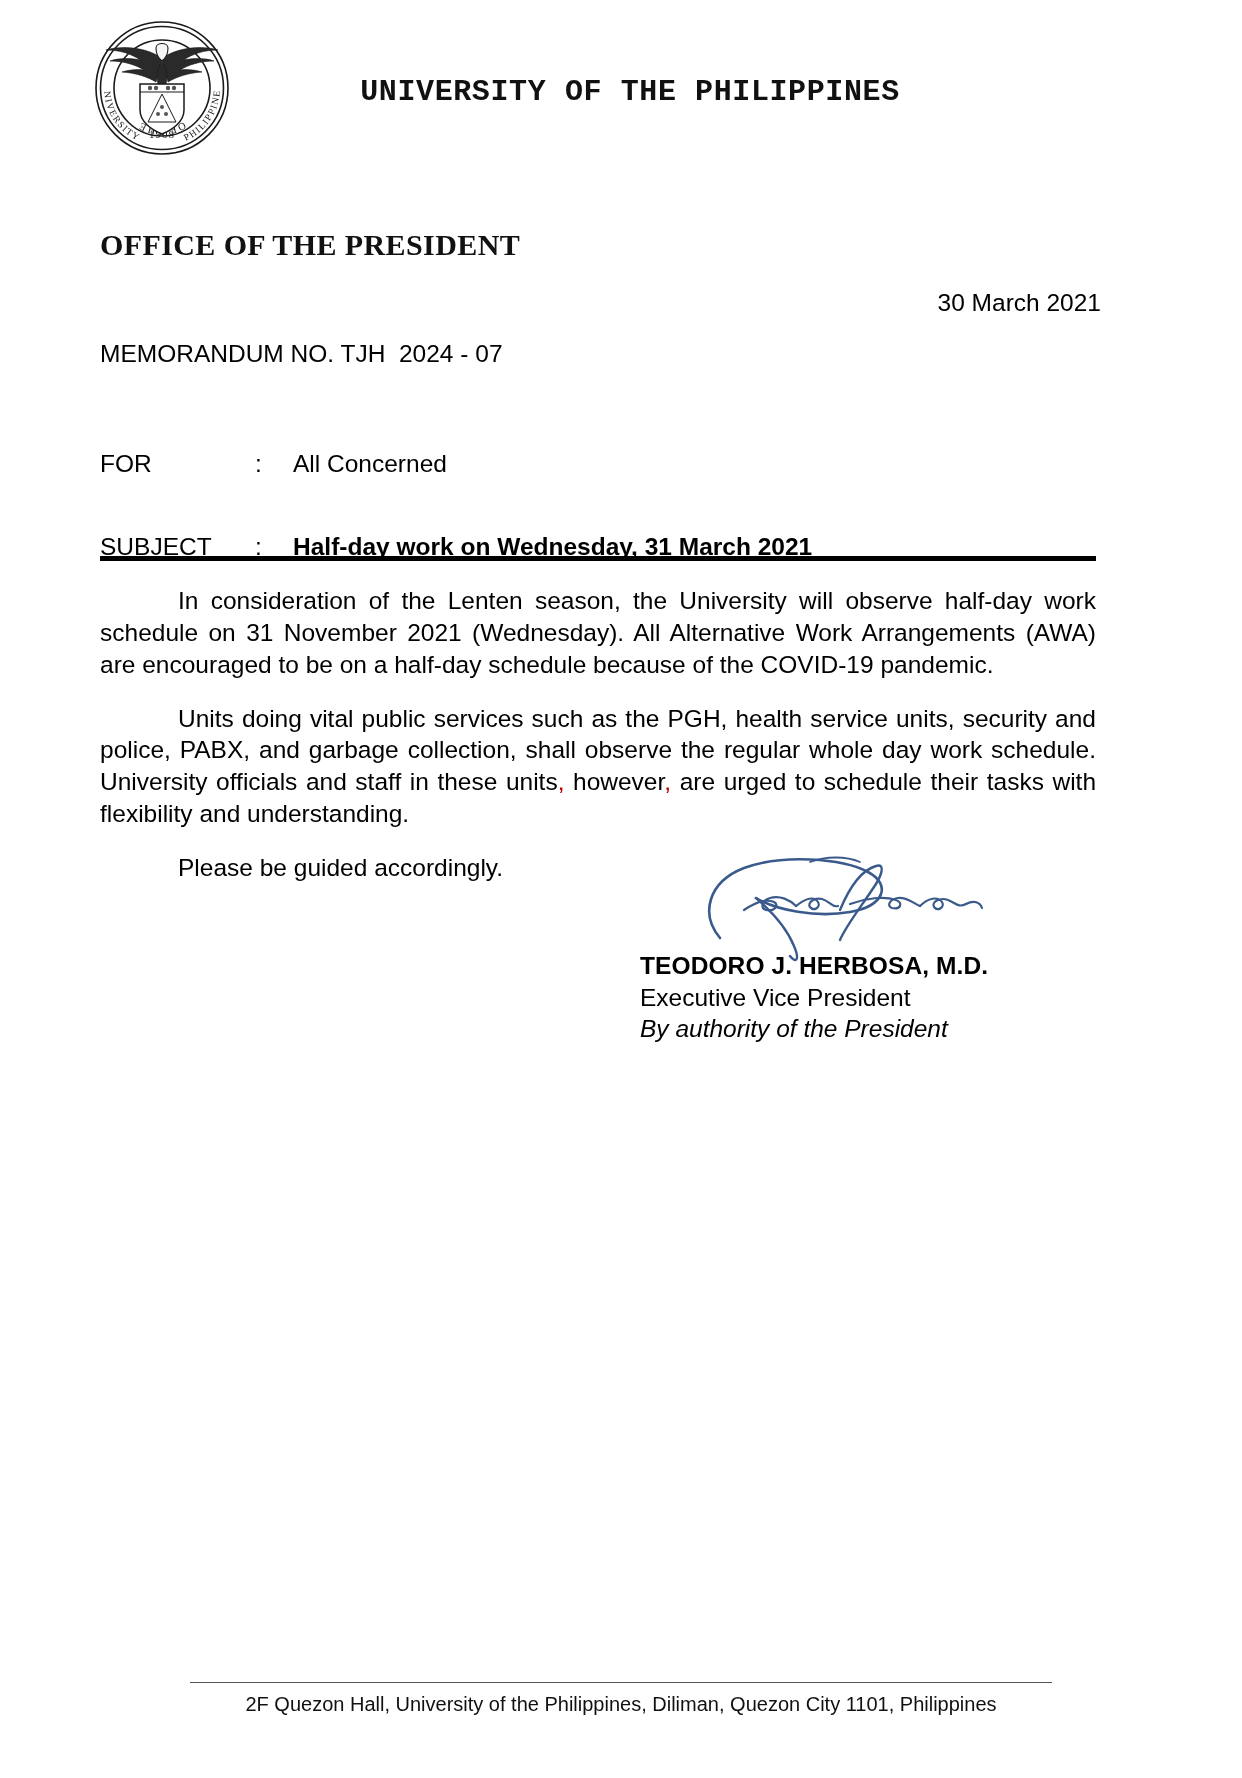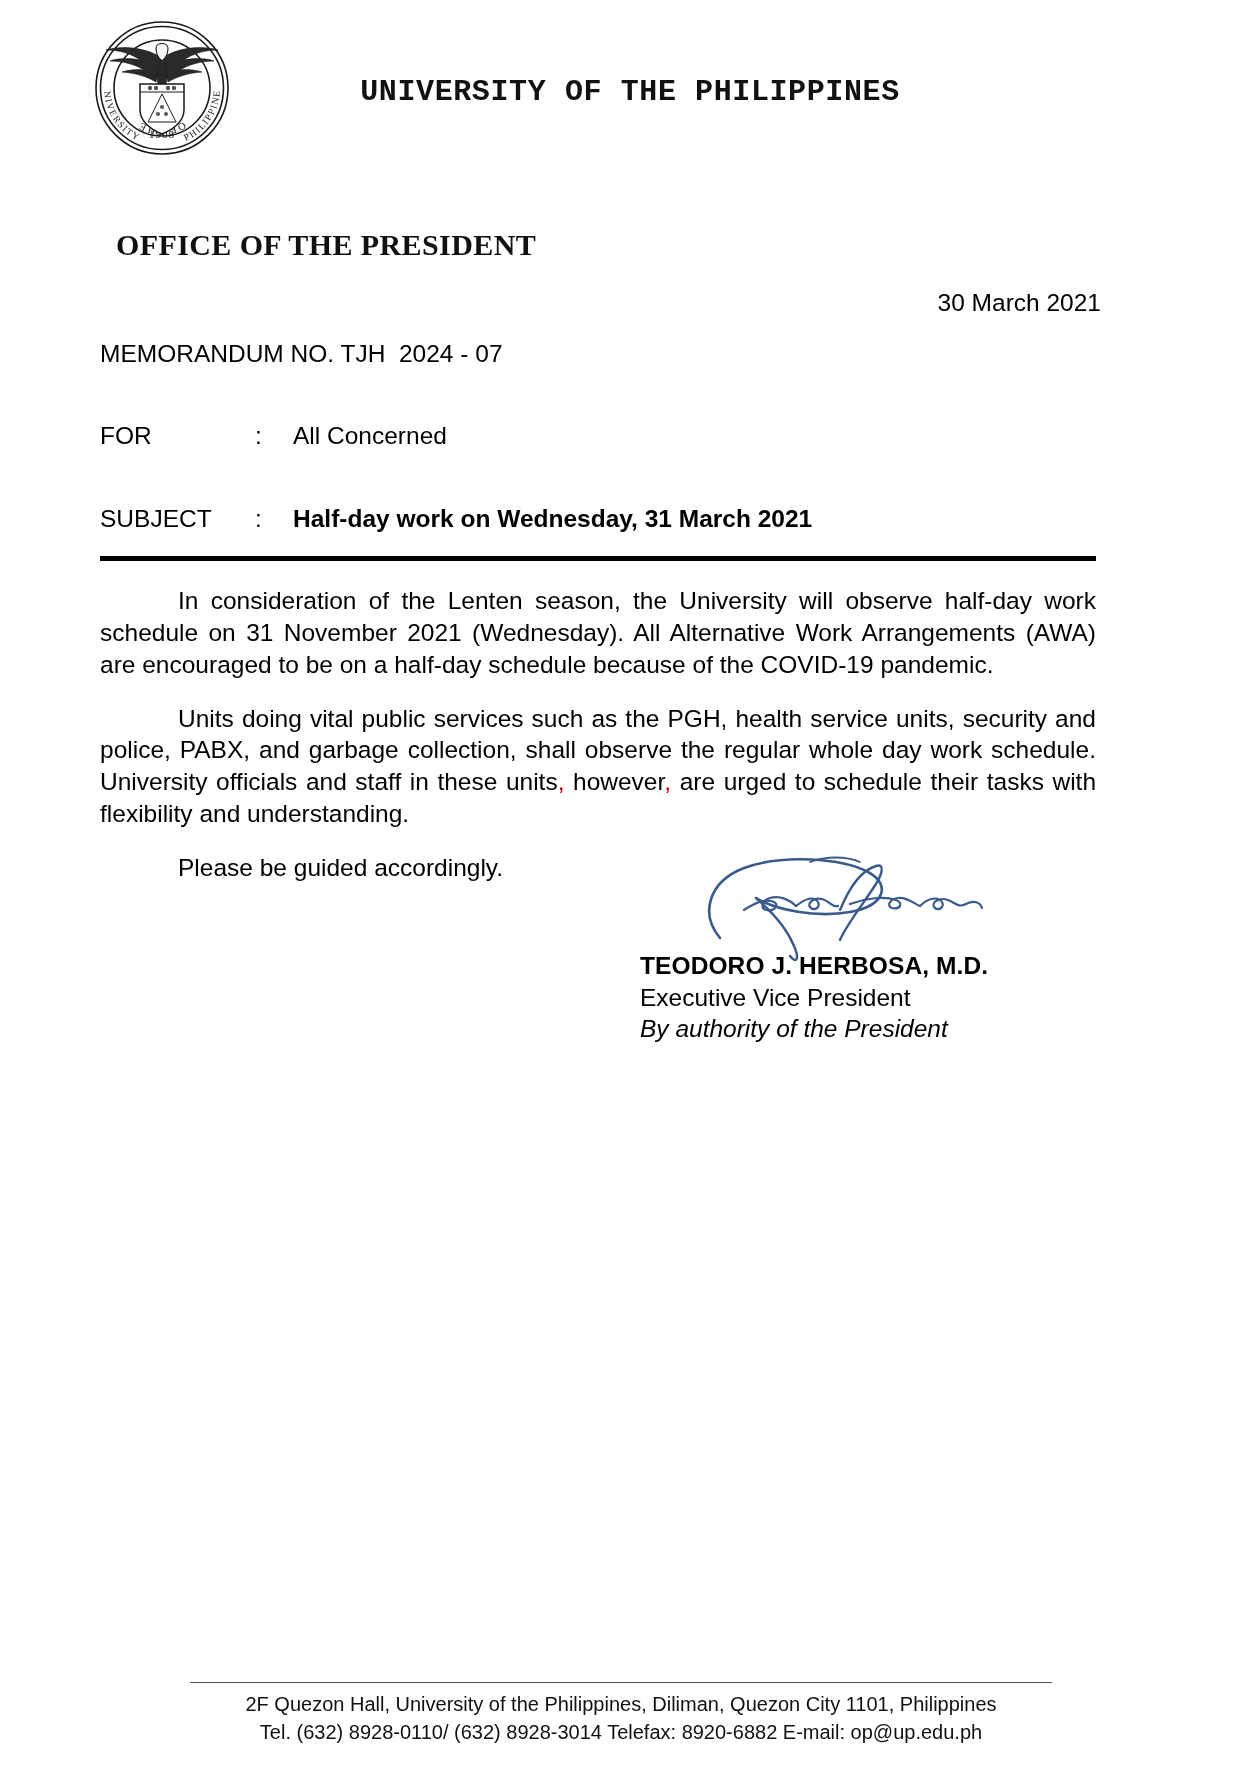--- a/index.html
+++ b/index.html
@@ -63,21 +63,20 @@
   
   .office-title {
     position: absolute;
     left: 100px;
     top: 228px;
     font-family: "Liberation Serif", serif;
     font-weight: bold;
     font-size: 30px;
     letter-spacing: 0.4px;
     color: #111111;
-    margin-left: 16px;
   }
 
   
   .doc-date {
     position: absolute;
     left: 0;
     top: 289px;
     width: 1101px;
     text-align: right;
     font-size: 24.5px;
@@ -98,21 +97,21 @@
     left: 100px;
     width: 1000px;
     display: flex;
     align-items: baseline;
     font-size: 24.5px;
   }
   .addr-row.for  { top: 422px; }
   .addr-row.subj { top: 505px; }
   .addr-label { width: 155px; flex: none; }
   .addr-colon { width: 38px; flex: none; }
-  .addr-value { flex: 1 1 auto; }
+  .addr-value { flex: 1 1 auto; margin-top: 28px; }
   .addr-value.bold { font-weight: bold; }
 
   
   .rule-main {
     position: absolute;
     left: 100px;
     top: 556px;
     width: 996px;
     height: 5px;
     background: #000000;
@@ -308,16 +307,15 @@
     </div>
 
     <div class="sig-name">TEODORO J. HERBOSA, M.D.</div>
     <div class="sig-title">Executive Vice President</div>
     <div class="sig-auth">By authority of the President</div>
   </div>
 
   <div class="footer">
     <div class="footer-rule"></div>
     <div class="footer-line">2F Quezon Hall, University of the Philippines, Diliman, Quezon City 1101, Philippines</div>
-    <div class="footer-line">Tel. (632) 8928-0110/ (632) 8928-3014  Telefax: 8920-6882  E-mail: op@up.edu.ph</div>
   </div>
 
 </div>
 
 </body></html>

